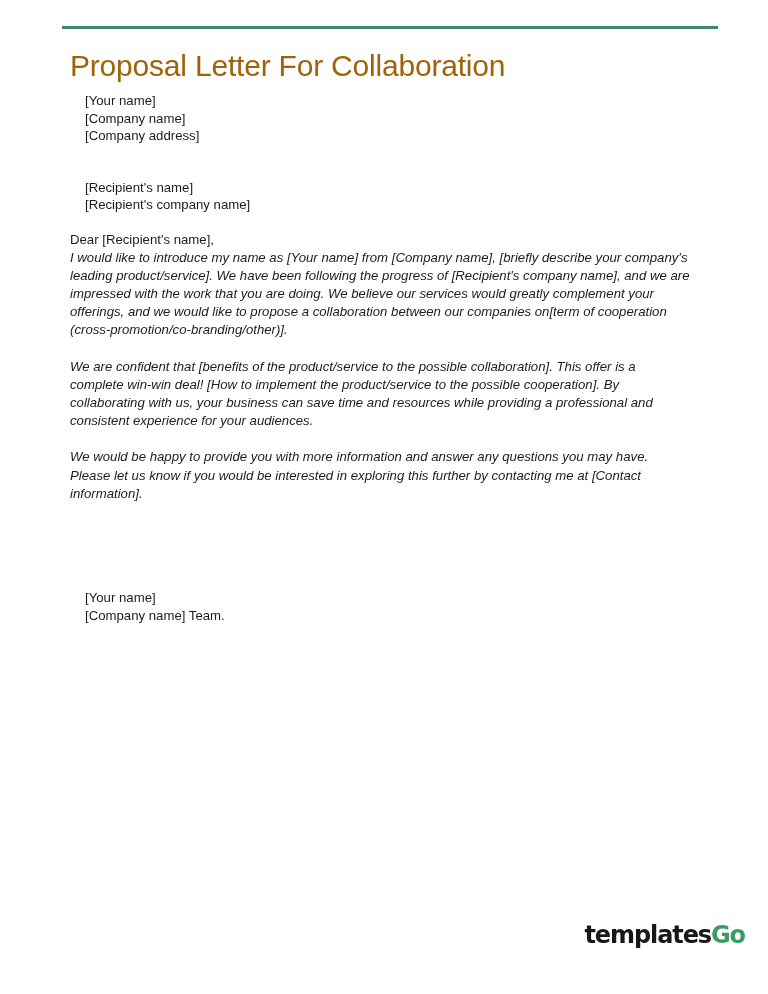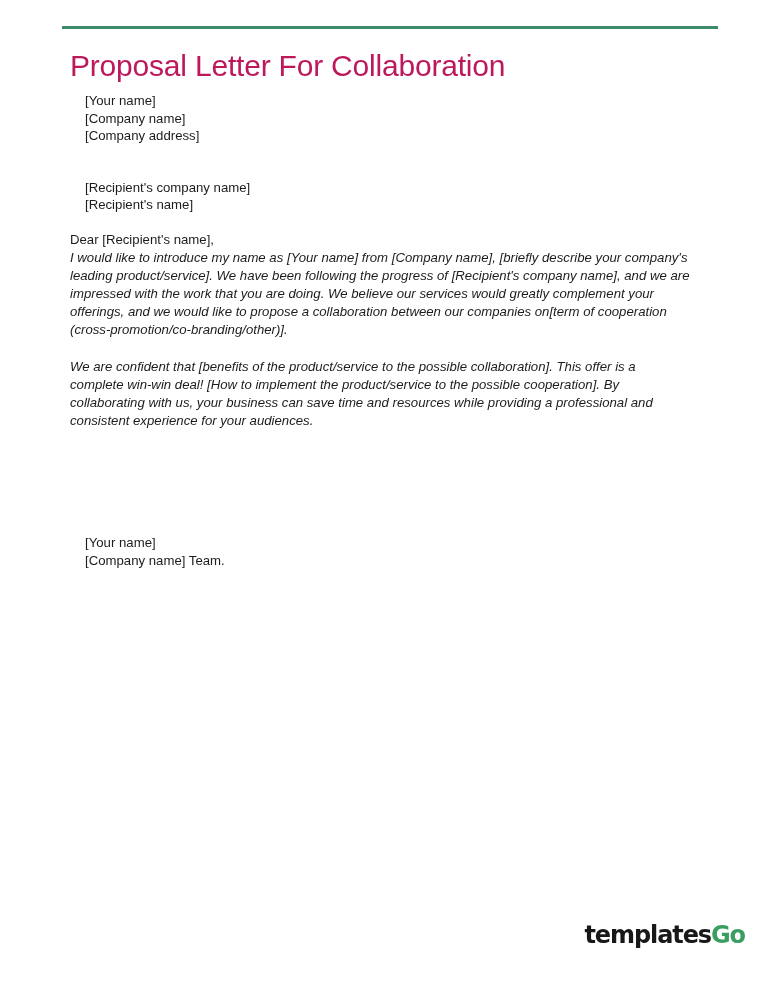--- a/index.html
+++ b/index.html
@@ -40,21 +40,21 @@
     top: 48px;
     width: 622px;
   }
 
   .doc-title {
     font-family: "Liberation Sans", sans-serif;
     font-size: 30px;
     font-weight: 400;
     line-height: 36px;
     letter-spacing: -0.2px;
-    color: #be185d;
+    color: #a16207;
     margin: 0 0 8px 0;
     white-space: nowrap;
   }
 
   .block {
     font-size: 13.2px;
     line-height: 17.6px;
     color: #1c1c1c;
     margin: 0;
   }
@@ -120,36 +120,37 @@
       <span class="line">[Company name]</span>
       <span class="line">[Company address]</span>
     </div>
 
     <div class="gap-md"></div>
 
 
     <div class="gap-md"></div>
 
     <div class="block">
+      <span class="line">[Recipient's name]</span>
       <span class="line">[Recipient's company name]</span>
-      <span class="line">[Recipient's name]</span>
     </div>
 
     <div class="gap-md"></div>
 
     <div class="block">Dear [Recipient's name],</div>
 
     <p class="para">I would like to introduce my name as [Your name] from [Company name], [briefly describe your company's leading product/service]. We have been following the progress of [Recipient's company name], and we are impressed with the work that you are doing. We believe our services would greatly complement your offerings, and we would like to propose a collaboration between our companies on[term of cooperation (cross-promotion/co-branding/other)].</p>
 
     <div class="gap-lg"></div>
 
     <p class="para">We are confident that [benefits of the product/service to the possible collaboration]. This offer is a complete win-win deal! [How to implement the product/service to the possible cooperation]. By collaborating with us, your business can save time and resources while providing a professional and consistent experience for your audiences.</p>
 
     <div class="gap-lg"></div>
 
+    <p class="para">We would be happy to provide you with more information and answer any questions you may have. Please let us know if you would be interested in exploring this further by contacting me at [Contact information].</p>
 
     <div class="block">
     </div>
 
     <div class="gap-sig"></div>
 
     <div class="block">
       <span class="line">[Your name]</span>
       <span class="line">[Company name] Team.</span>
     </div>

